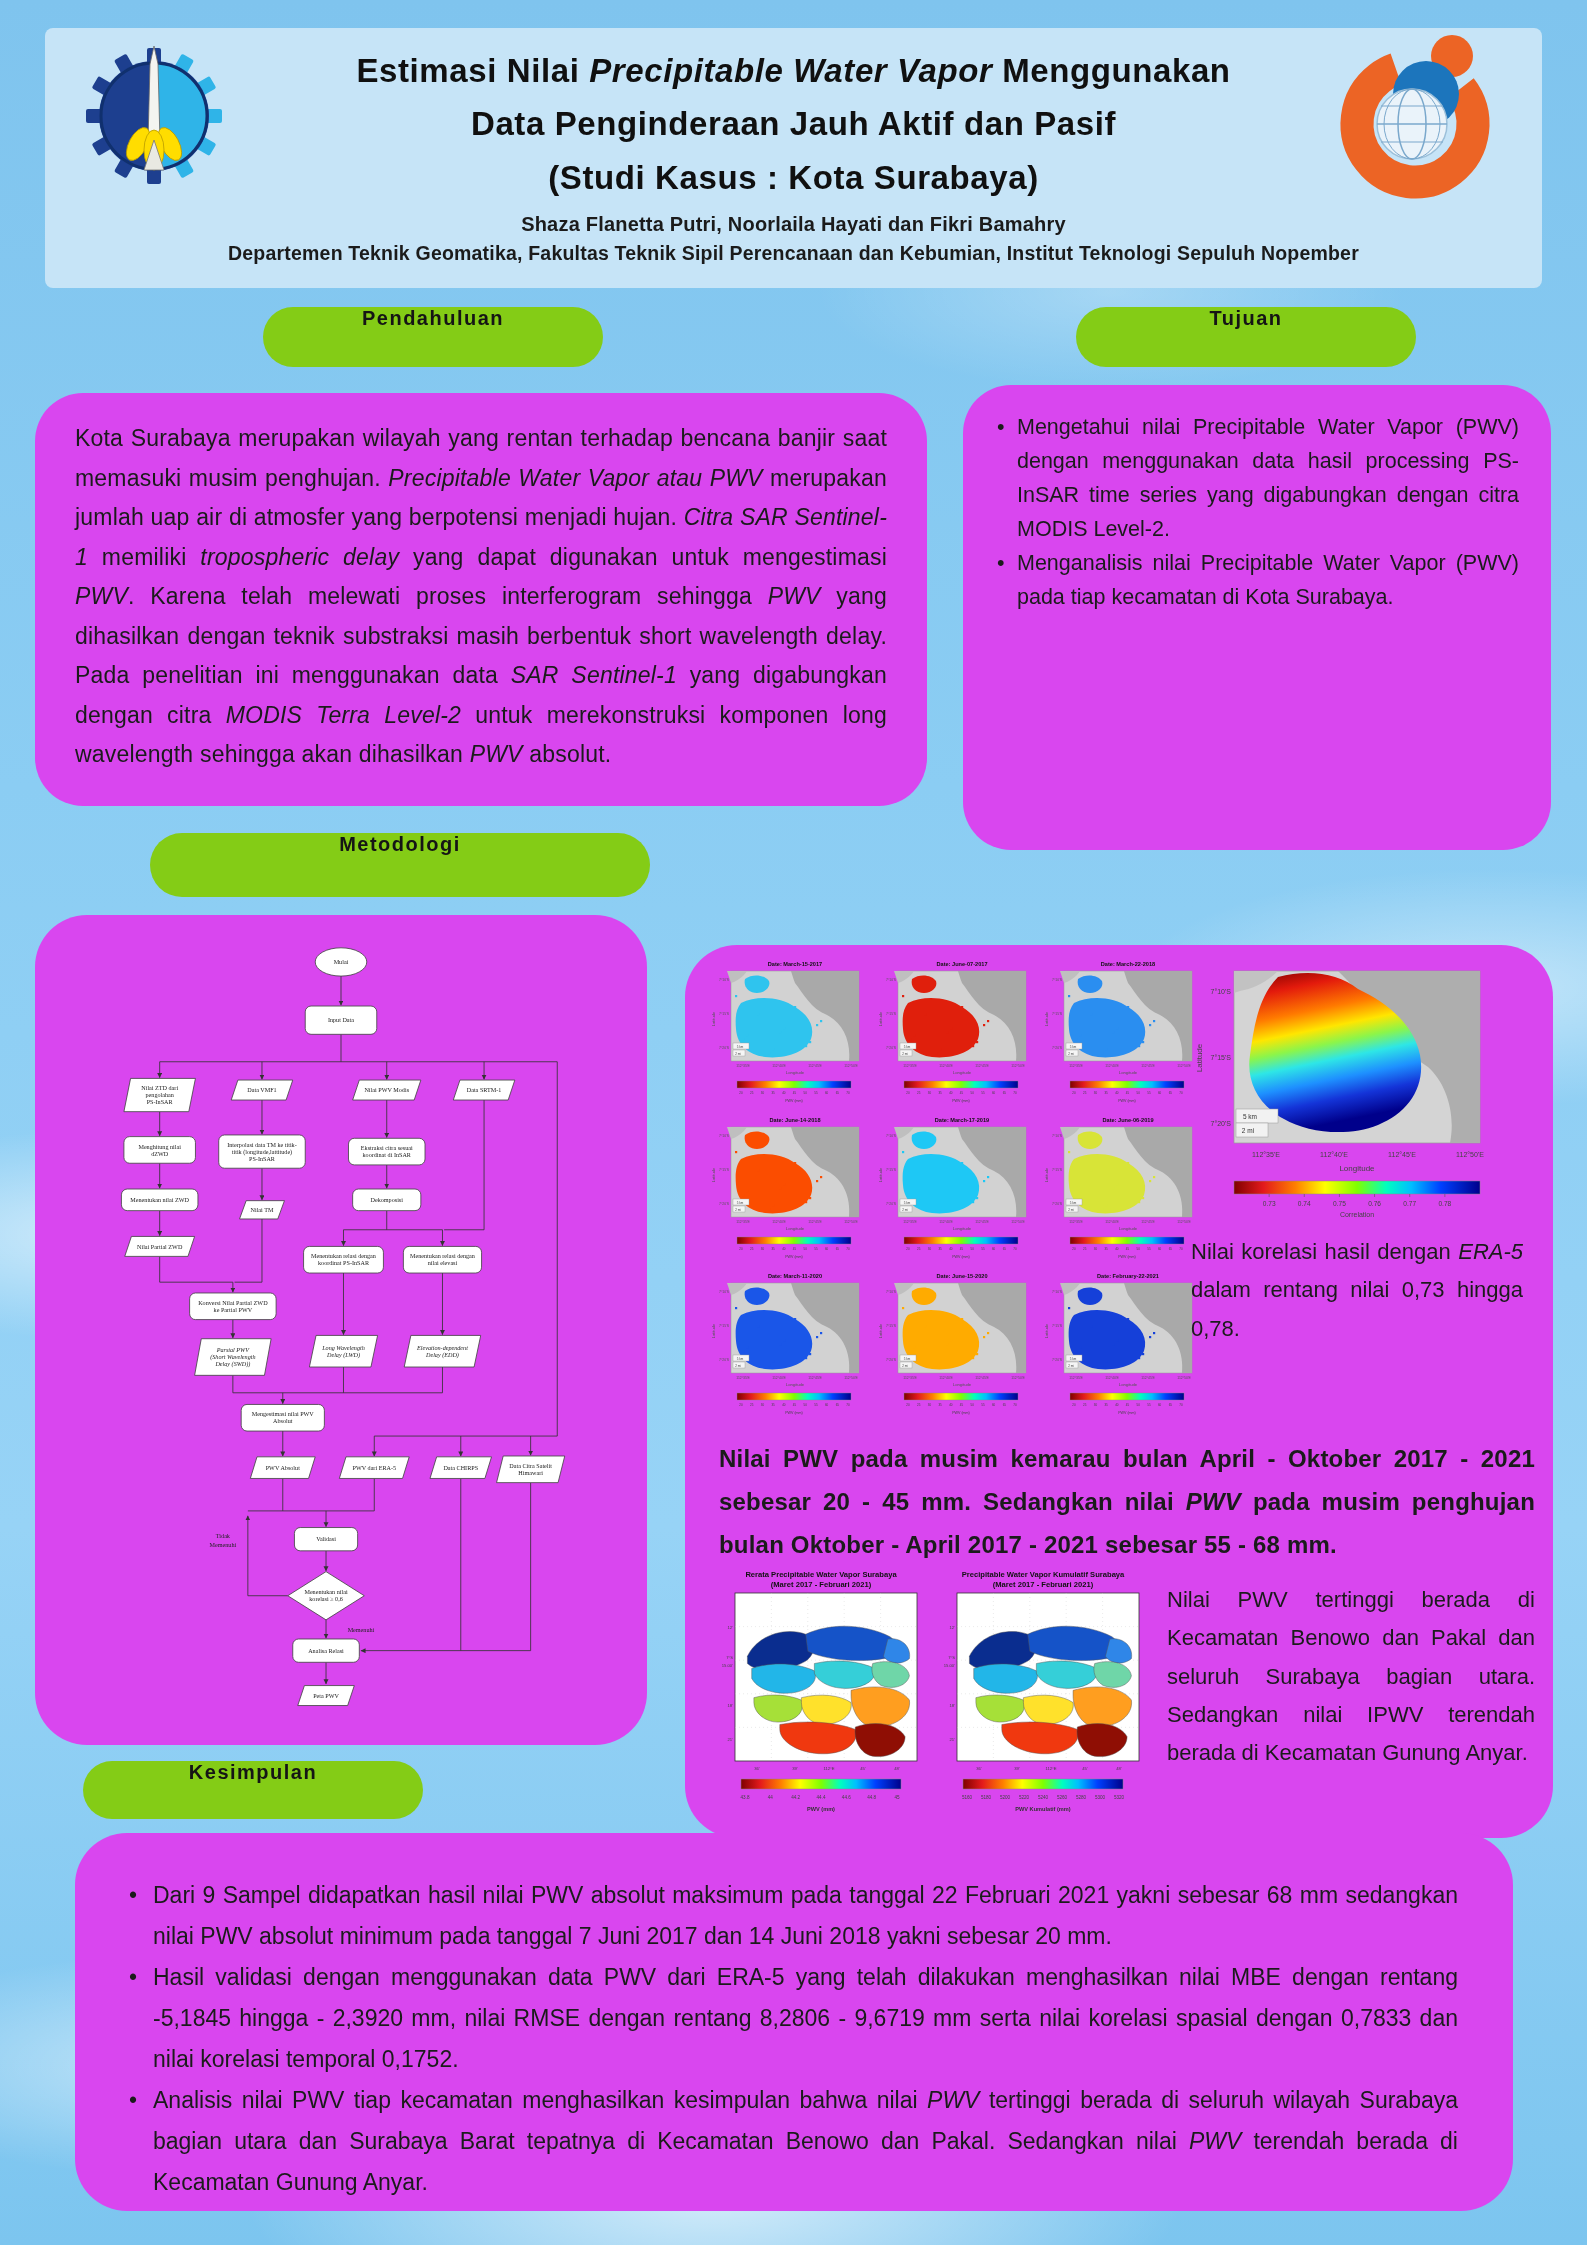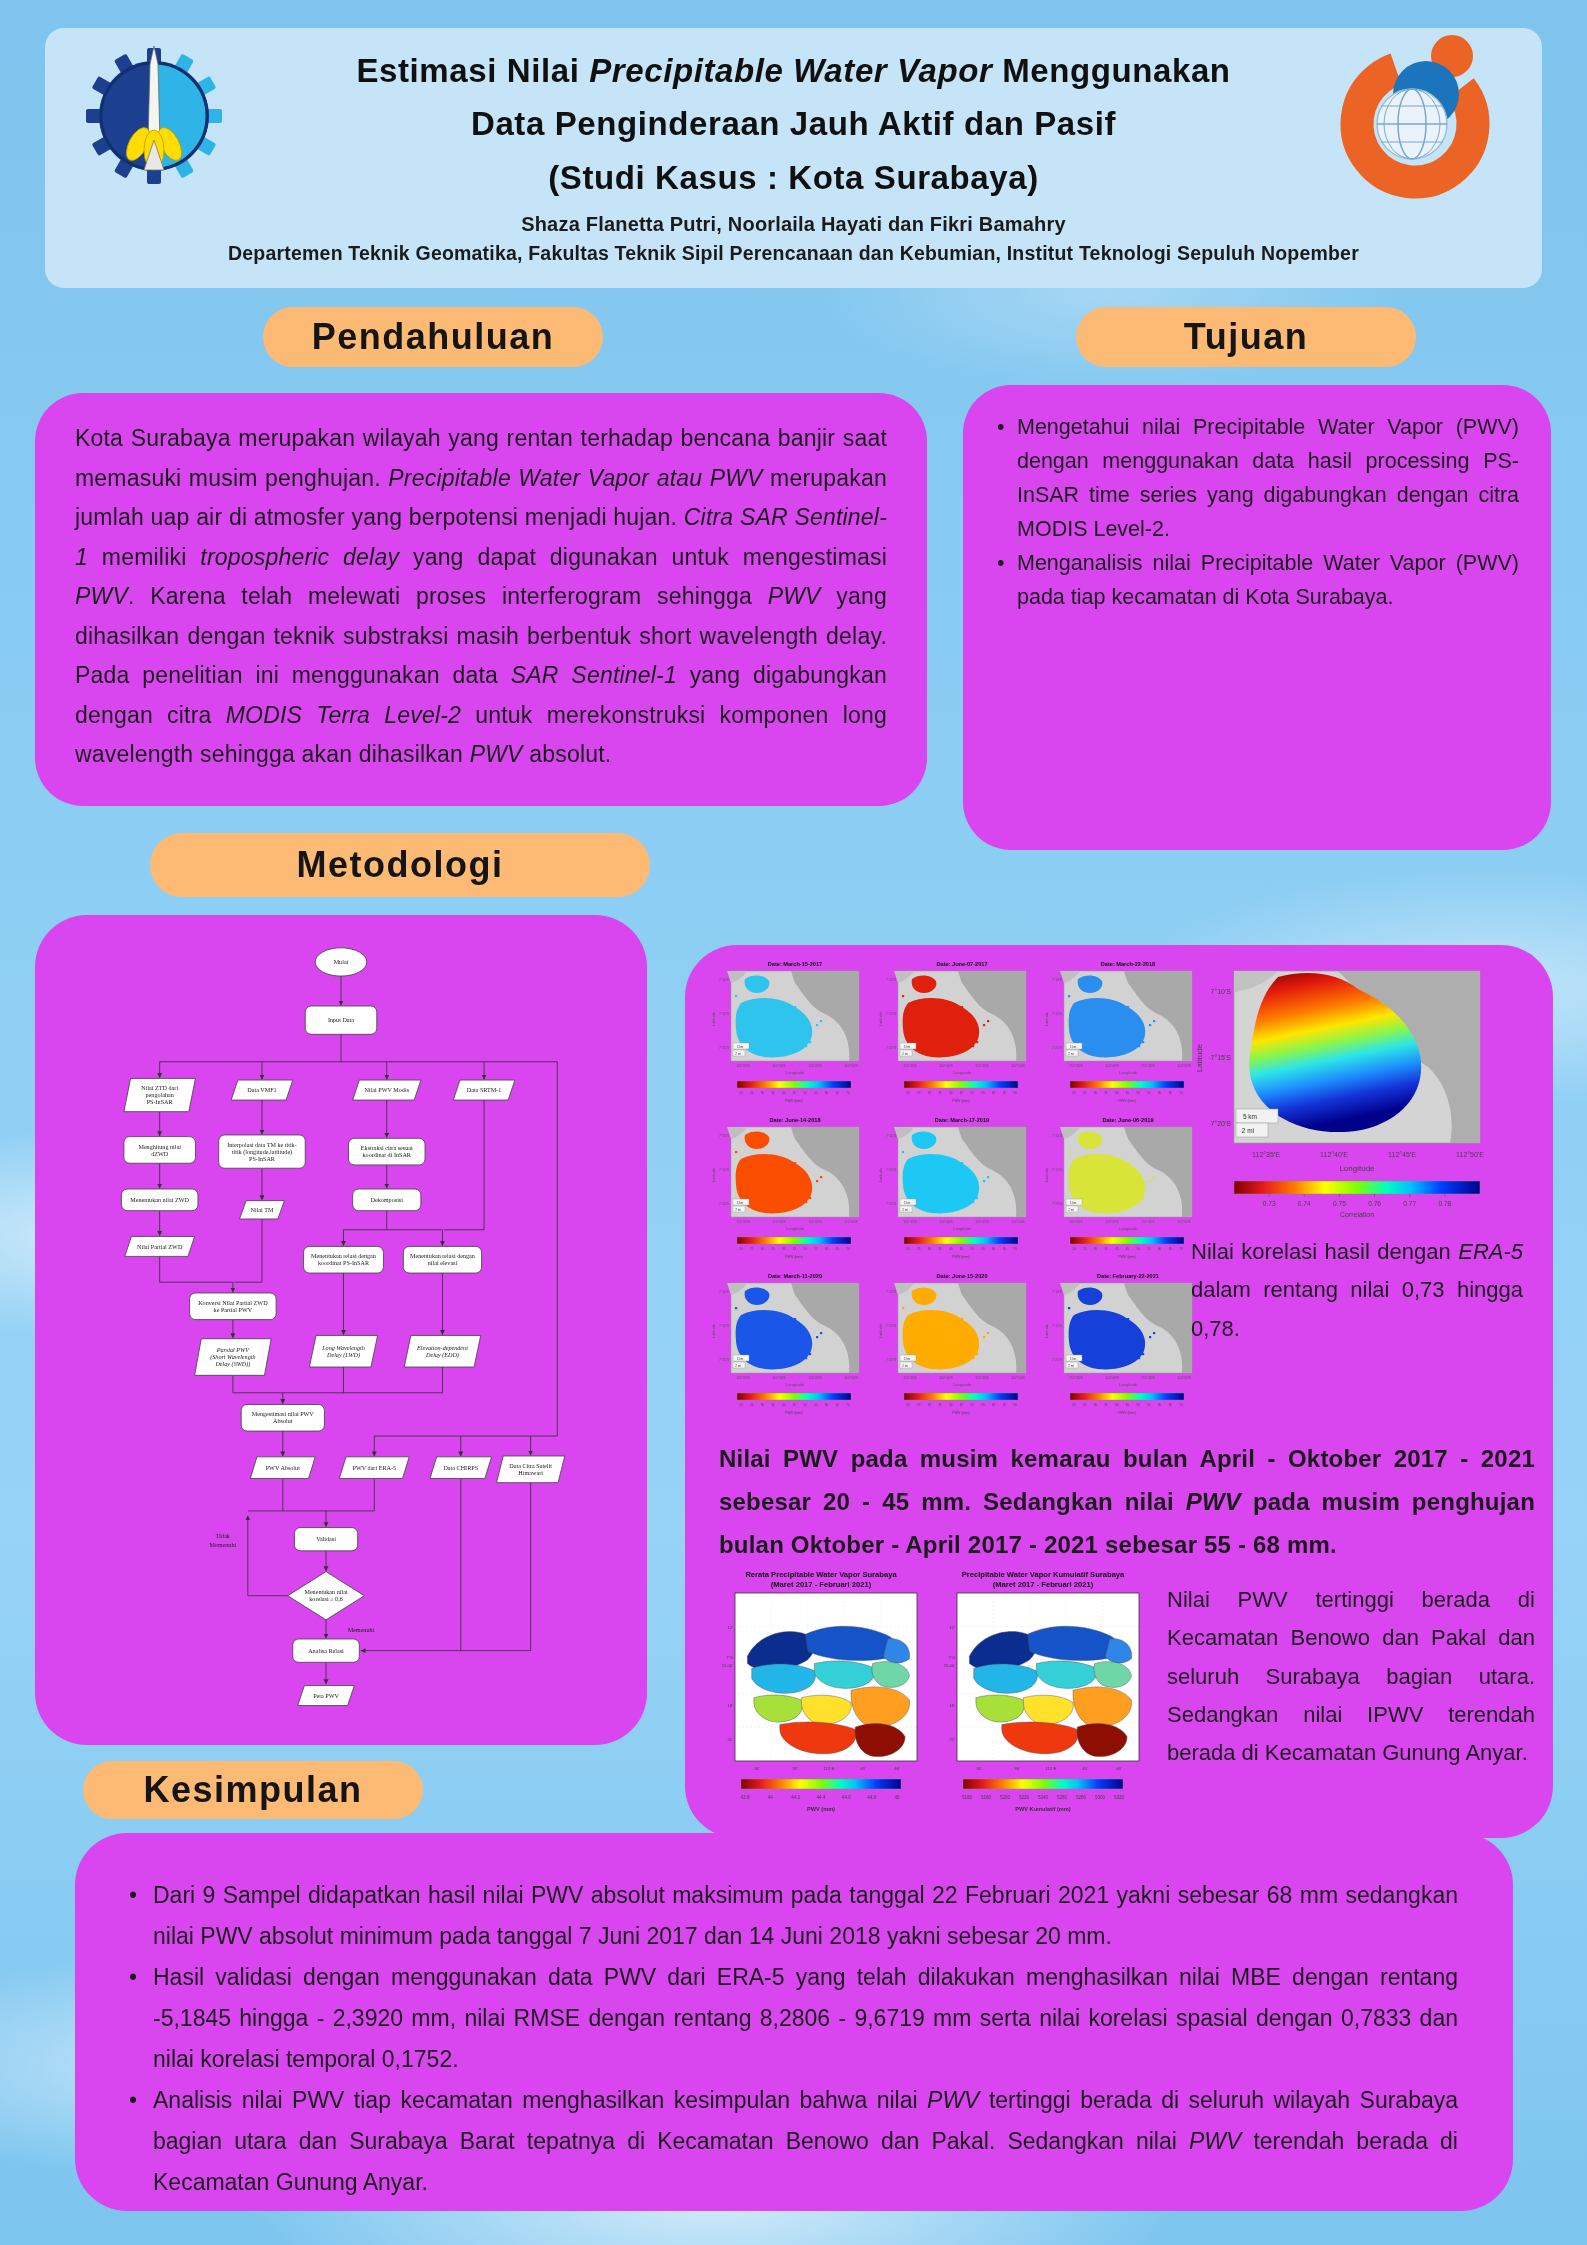--- a/index.html
+++ b/index.html
@@ -13,27 +13,27 @@
       radial-gradient(ellipse 420px 150px at 6% 55%, rgba(255,255,255,.55), rgba(255,255,255,0) 70%),
       radial-gradient(ellipse 520px 170px at 94% 44%, rgba(255,255,255,.45), rgba(255,255,255,0) 70%),
       radial-gradient(ellipse 650px 210px at 45% 98%, rgba(255,255,255,.65), rgba(255,255,255,0) 72%),
       radial-gradient(ellipse 500px 160px at 12% 92%, rgba(255,255,255,.5), rgba(255,255,255,0) 70%),
       radial-gradient(ellipse 420px 140px at 70% 13%, rgba(255,255,255,.28), rgba(255,255,255,0) 70%),
       linear-gradient(180deg,#7fc4ee 0%, #8bcdf3 35%, #97d3f6 68%, #7cc5ef 100%);
   }
   .abs{ position:absolute; }
   .panel{ background:#d946ef; border-radius:48px; }
   .pill{
-    background:#fdba74; border-radius:32px;
-    display:flex; align-items:center; justify-content:center;
-    font-size:36px; font-weight:600; letter-spacing:1.5px; color:#151515;
+    background:#84cc16; border-radius:32px;
+    display:flex; justify-content:center;
+    font-size:20px; font-weight:600; letter-spacing:1.5px; color:#151515;
   }
   .header-panel{
     left:45px; top:28px; width:1497px; height:260px;
-    background:#c6e4f7; border-radius:19px;
+    background:#c6e4f7; border-radius:8px;
     display:flex; flex-direction:column; align-items:center; justify-content:flex-start;
     padding-top:16px;
   }
   .title-line{ font-size:33px; font-weight:700; letter-spacing:.6px; line-height:1.62; color:#101010; }
   .authors{ font-size:20px; font-weight:700; margin-top:9px; letter-spacing:.2px; }
   .affiliation{ font-size:19.5px; font-weight:700; margin-top:6px; letter-spacing:.2px; }
   .it{ font-style:italic; }
   .body-text{ font-size:23px; line-height:1.72; text-align:justify; letter-spacing:.2px; }
   .intro-box{ left:35px; top:393px; width:892px; height:413px; padding:26px 40px 20px 40px; }
   .tujuan-box{ left:963px; top:385px; width:588px; height:465px; padding:26px 32px 18px 28px; }

